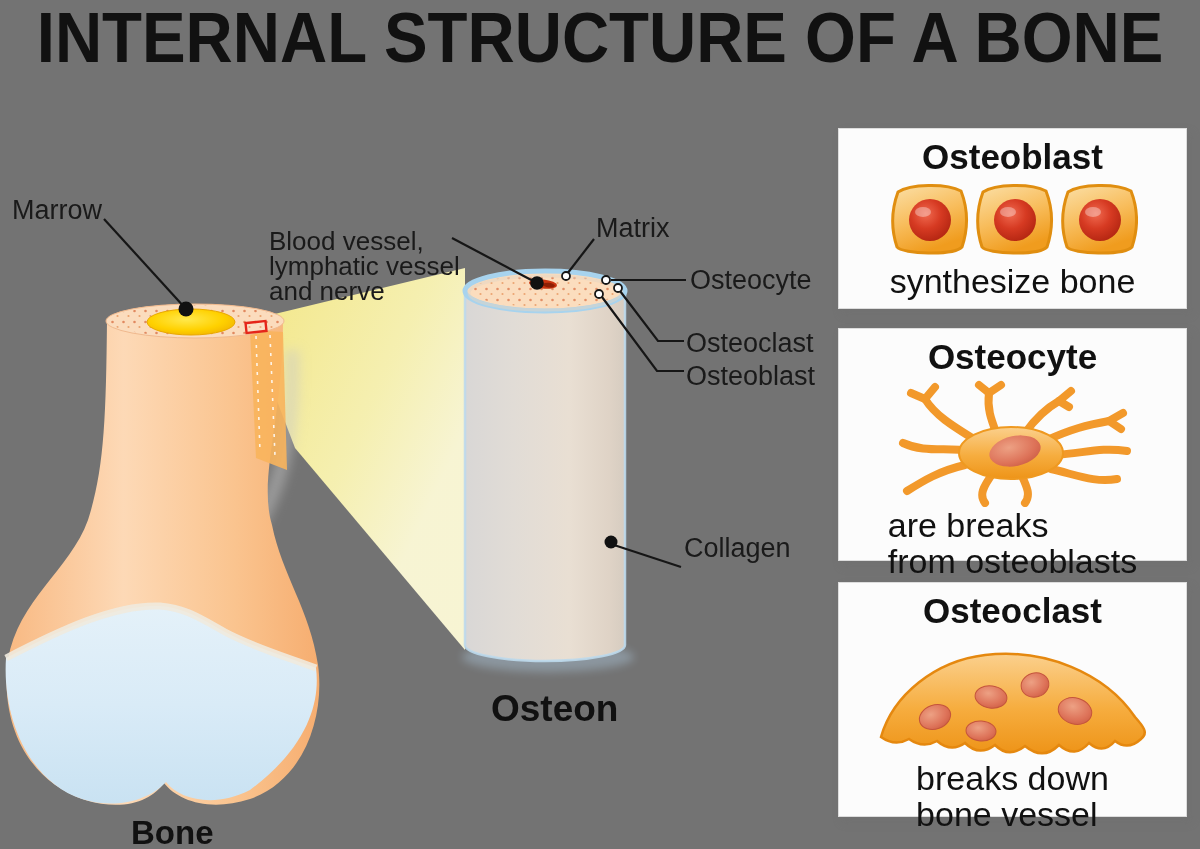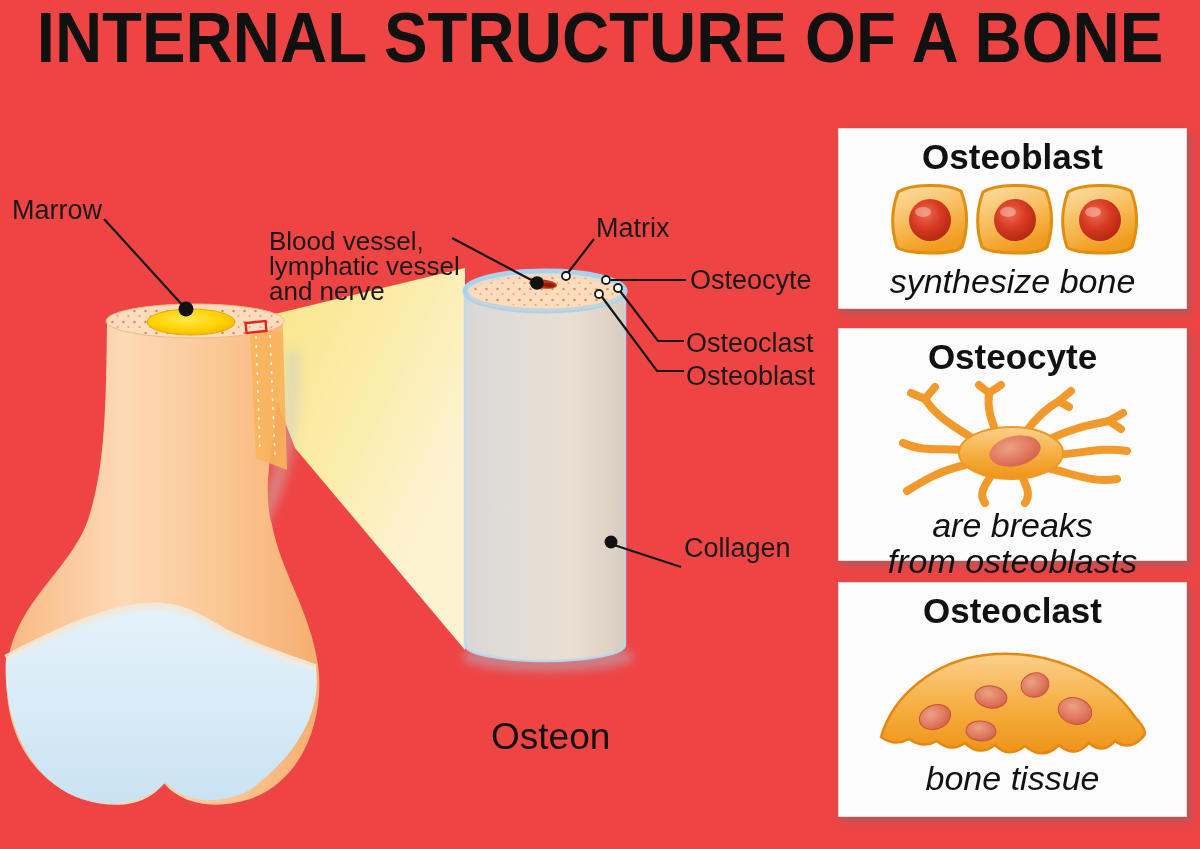--- a/index.html
+++ b/index.html
@@ -1,44 +1,44 @@
 <!DOCTYPE html>
 <html style="--text-black: #1a1a1a; --card-bg: #fcfcfc; --card-border: #dddddd; --bone-peach: #f9be8c; --bone-rim: #fbdcbd; --marrow-yellow: #ffd100; --cartilage-blue: #d9ebf7; --beam-yellow: #fbf29b; --cylinder-beige: #e6dcd0; --cylinder-ring-blue: #a7d3ee; --cell-orange: #f5a129; --nucleus-red: #c03020; --vessel-red: #c93410; --marker-red: #e5261a;"><head>
 <meta charset="utf-8">
 <style>
   :root{
     --text-black:#1a1a1a; --card-bg:#fcfcfc; --card-border:#dddddd;
   }
   html,body{margin:0;padding:0;background:#fff;}
-  .stage{position:relative;width:1200px;height:849px;background:#ef4444;overflow:hidden;
+  .stage{position:relative;width:1200px;height:849px;background:#737373;overflow:hidden;
          font-family:"Liberation Sans",sans-serif;color:var(--text-black);}
   .art{position:absolute;left:0;top:0;width:1200px;height:849px;}
   .title{position:absolute;left:0;top:-4px;width:1200px;text-align:center;
          font-size:66px;font-weight:900;letter-spacing:0px;color:#111;
          transform:scale(0.99,1.08);transform-origin:50% 0;white-space:nowrap;}
   .lbl{position:absolute;font-size:27px;line-height:1.05;color:var(--text-black);white-space:nowrap;}
   .lbl-multi{position:absolute;font-size:26px;line-height:25px;color:var(--text-black);white-space:nowrap;}
-  .cap{position:absolute;font-weight:normal;color:#111;white-space:nowrap;margin-top:28px;}
+  .cap{position:absolute;font-weight:bold;color:#111;white-space:nowrap;}
   .cap.bone{left:131px;top:814px;font-size:33px;}
   .cap.osteon{left:491px;top:688px;font-size:37px;}
   .lbl.marrow{left:12px;top:196px;}
   .lbl-multi.vessel{left:269px;top:189px;margin-top:40px;}
   .lbl.matrix{left:596px;top:214px;}
   .lbl.osteocyte{left:690px;top:266px;}
   .lbl.osteoclast{left:686px;top:329px;}
   .lbl.osteoblast{left:686px;top:362px;}
   .lbl.collagen{left:684px;top:534px;}
   .card{position:absolute;left:838px;width:349px;background:var(--card-bg);
         border:1px solid var(--card-border);box-shadow:4px 5px 8px rgba(110,110,110,.45);
         box-sizing:border-box;display:flex;flex-direction:column;align-items:center;}
   .card.c1{top:128px;height:181px;}
   .card.c2{top:328px;height:233px;}
   .card.c3{top:582px;height:235px;}
   .card-title{font-size:35px;font-weight:bold;color:#111;margin-top:8px;line-height:1.15;}
-  .card-caption{text-align:center;font-style:italic;}
+  .card-caption{}
   .cap-line{font-size:34px;line-height:36px;color:#111;}
   .card-icon{flex:0 0 auto;}
   .c1 .card-icon{margin:4px 0 2px 0;}
   .c2 .card-icon{margin:2px 0 0 0;}
   .c3 .card-icon{margin:2px 0 2px 0;}
 </style>
 </head>
 <body>
 
 <div class="stage">
@@ -238,17 +238,18 @@
                Q 88,120 74,108 Q 60,116 46,106 Q 32,114 18,104 Z" fill="url(#gradBlob)" stroke="#e5880f" stroke-width="2.5"></path>
       <g stroke="#c4543c" stroke-width="1">
         <ellipse cx="72" cy="84" rx="16" ry="12" fill="url(#gradNuc2)" transform="rotate(-20 72 84)"></ellipse>
         <ellipse cx="128" cy="64" rx="16" ry="11" fill="url(#gradNuc2)" transform="rotate(8 128 64)"></ellipse>
         <ellipse cx="172" cy="52" rx="14" ry="12" fill="url(#gradNuc2)" transform="rotate(-16 172 52)"></ellipse>
         <ellipse cx="212" cy="78" rx="17" ry="13" fill="url(#gradNuc2)" transform="rotate(16 212 78)"></ellipse>
         <ellipse cx="118" cy="98" rx="15" ry="10" fill="url(#gradNuc2)" transform="rotate(4 118 98)"></ellipse>
       </g>
     </svg>
     <div class="card-caption">
-      <div class="cap-line">bone tissue</div>
+      <div class="cap-line">breaks down</div>
+      <div class="cap-line">bone vessel</div>
     </div>
   </div>
 
 </div>
 
 </body></html>

